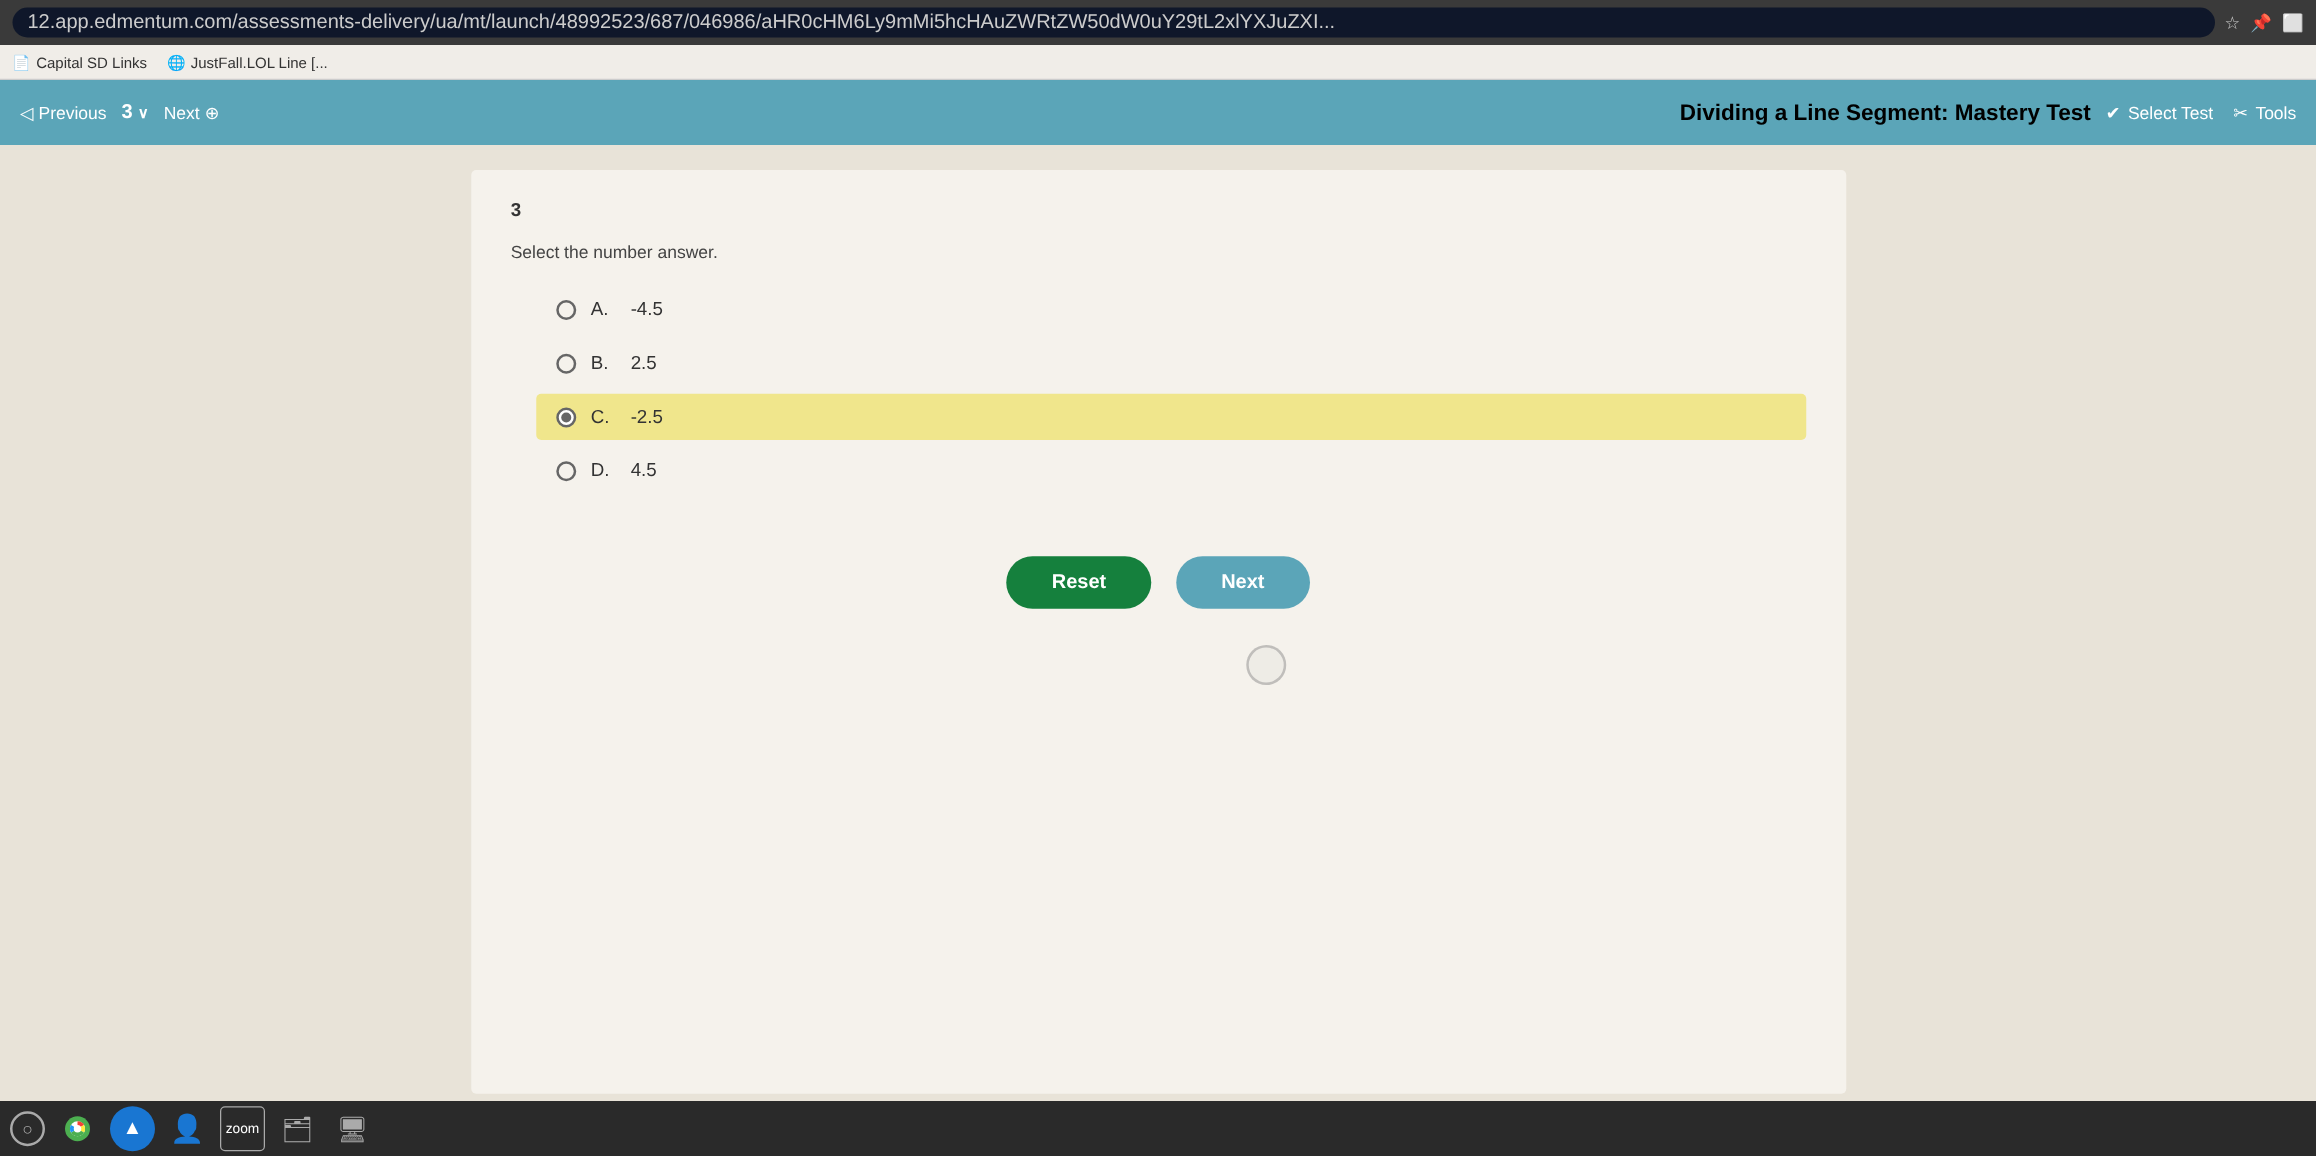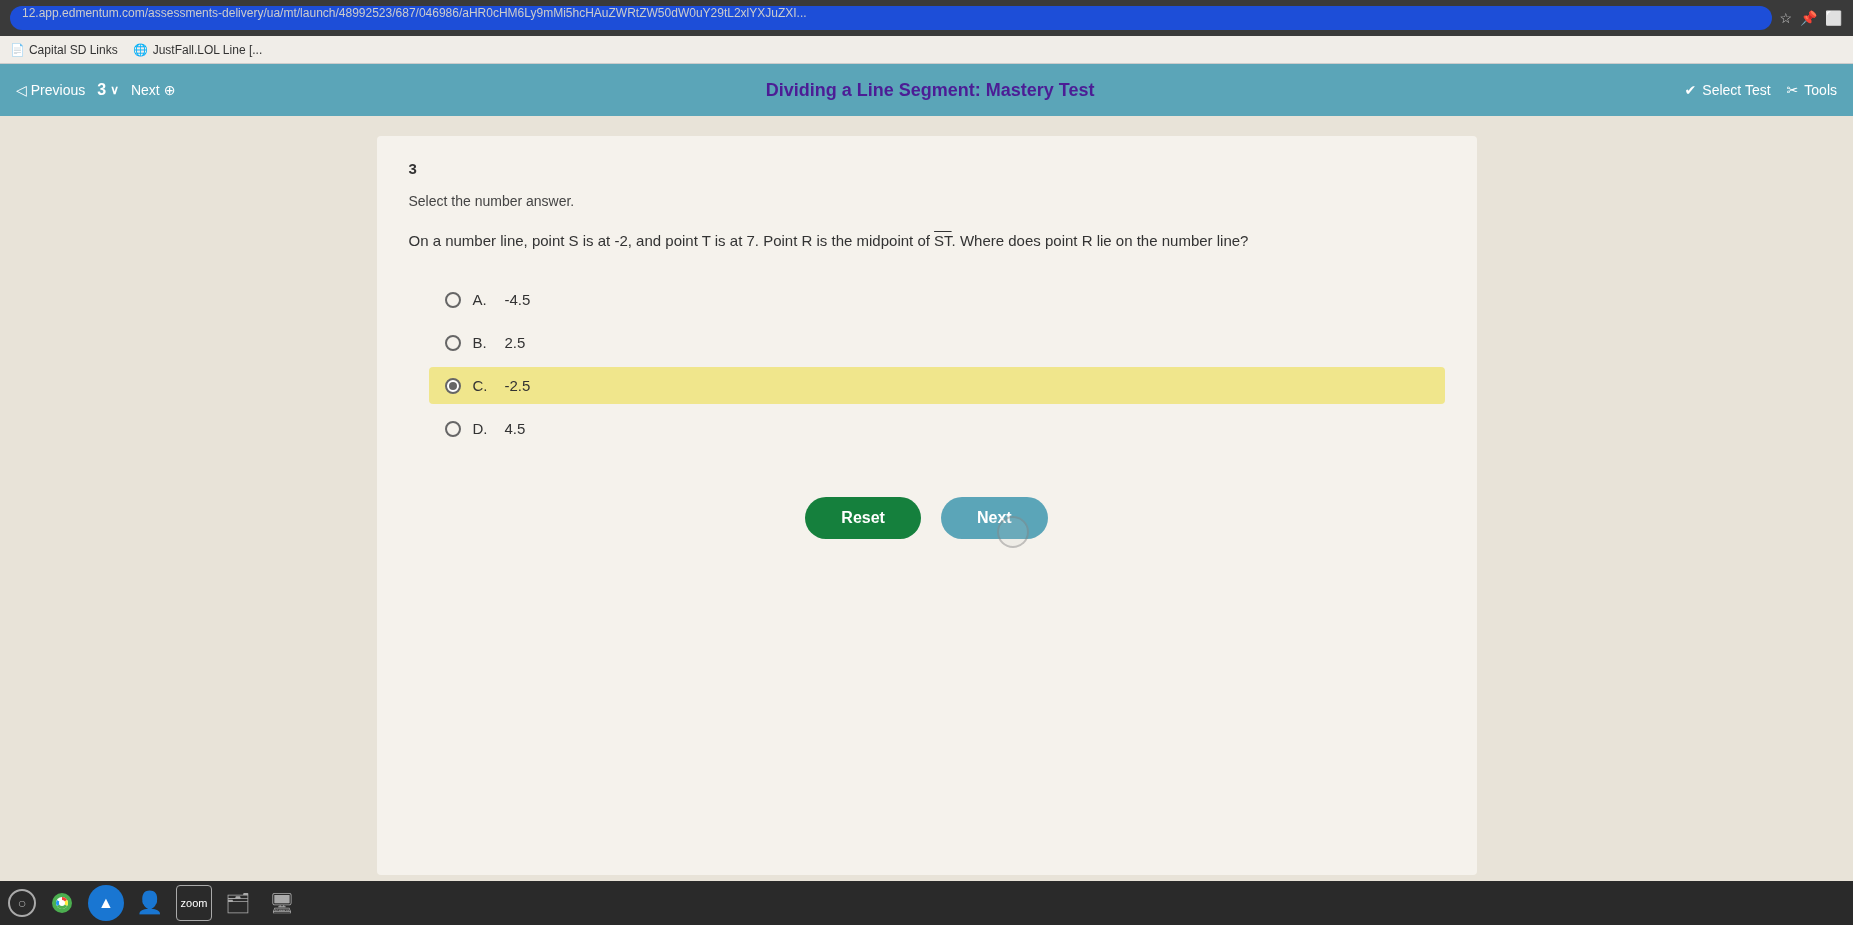--- a/index.html
+++ b/index.html
@@ -13,28 +13,28 @@
     
     .browser-bar {
       background: #3a3a3a;
       height: 36px;
       display: flex;
       align-items: center;
       padding: 0 10px;
       gap: 8px;
     }
     .browser-url {
-      background: #1d4ed8;
+      background: #0f172a;
       color: #ccc;
-      font-size: 12px;
+      font-size: 16px;
       flex: 1;
       height: 24px;
       border-radius: 12px;
       display: flex;
-      align-items: flex-start;
+      align-items: center;
       padding: 0 12px;
       overflow: hidden;
       white-space: nowrap;
     }
     .browser-icons {
       display: flex;
       gap: 8px;
       align-items: center;
     }
     .browser-icon {
@@ -83,25 +83,25 @@
     }
     .nav-question-num {
       color: white;
       font-size: 16px;
       font-weight: bold;
       display: flex;
       align-items: center;
       gap: 4px;
     }
     .nav-title {
-      color: #4c1d95;
+      color: #000000;
       font-size: 18px;
       font-weight: bold;
       flex: 1;
-      text-align: center;
+      text-align: right;
     }
     .nav-right {
       display: flex;
       align-items: center;
       gap: 16px;
     }
     .submit-test-btn {
       color: white;
       font-size: 14px;
       cursor: pointer;
@@ -353,23 +353,20 @@
   </div>
 </div>
 
 <div class="main-content">
   <div class="question-card">
 
     <div class="question-number">3</div>
 
     <div class="instruction-text">Select the number answer.</div>
 
-    <div class="question-text">
-      <span>On a number line, point S is at -2, and point T is at 7. Point R is the midpoint of </span><span class="overline">ST</span><span>. Where does point R lie on the number line?</span>
-    </div>
 
     <div class="answer-options">
 
       <div class="answer-option">
         <div class="radio"></div>
         <span class="letter">A.</span>
         <span class="value">-4.5</span>
       </div>
 
       <div class="answer-option">

